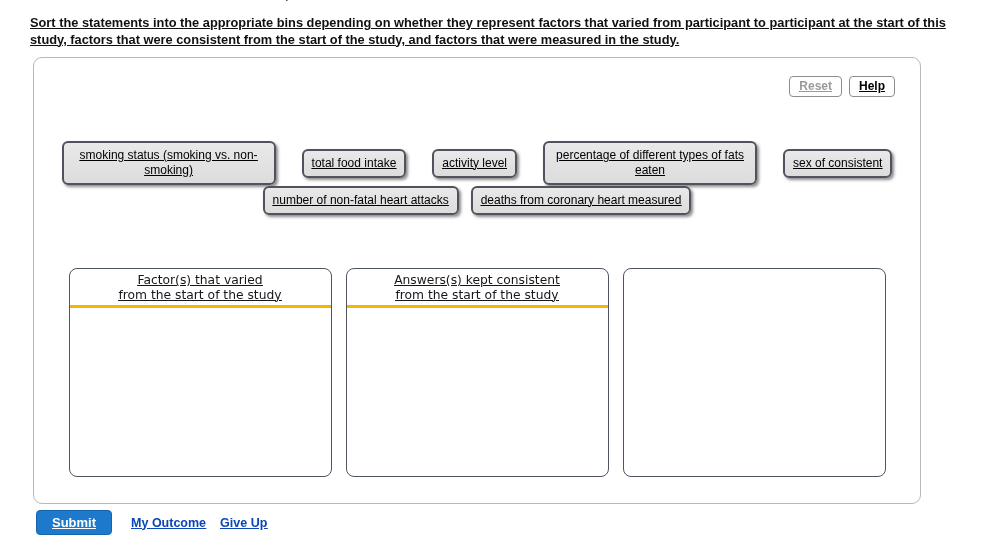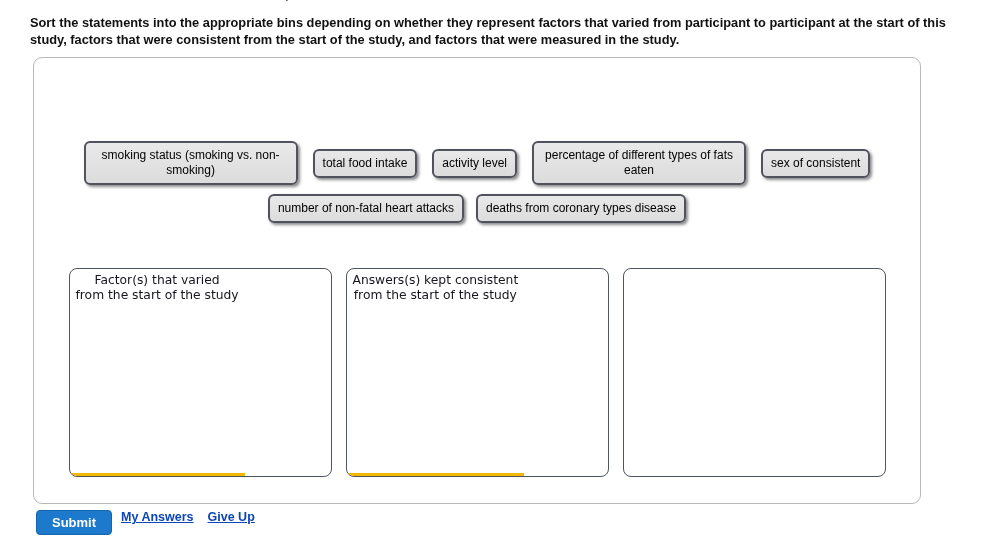--- a/index.html
+++ b/index.html
@@ -1,15 +1,15 @@
 <!DOCTYPE html>
 <html><head>
 <meta charset="utf-8">
 <style>
-  * { margin: 0; padding: 0; box-sizing: border-box; }
+  * { margin: 0; padding: 0; box-sizing: border-box; text-decoration: underline; }
   html, body { background: #ffffff; }
   body {
     font-family: "Liberation Sans", sans-serif;
     width: 989px; height: 536px;
     position: relative;
     overflow: hidden;
     color: #111;
   }
   .canvas { position: absolute; inset: 0; }
 
@@ -47,22 +47,22 @@
     font-family: "Liberation Sans", sans-serif;
     font-size: 12px; font-weight: bold; color: #000;
     padding: 3px 9px; cursor: pointer; line-height: 13px;
   }
   .tool-btn.disabled { color: #9a9a9a; }
 
   .chip-row {
     position: absolute; left: 0; right: 0;
     display: flex; justify-content: center; align-items: center;
   }
-  .chip-row-1 { top: 84px; height: 42px; gap: 15px; }
-  .chip-row-2 { top: 136px; height: 28px; gap: 12px; }
+  .chip-row-1 { top: 84px; height: 42px; gap: 26px; }
+  .chip-row-2 { top: 128px; height: 28px; gap: 12px; }
   .chip {
     background: linear-gradient(#e9e9e9, #dcdcdc);
     border: 2px solid #50525c;
     border-radius: 6px;
     box-shadow: 2px 2px 3px rgba(45,45,50,.55);
     font-size: 12px; line-height: 15px; color: #000;
     text-align: center;
     padding: 5px 8px;
     white-space: nowrap;
     cursor: grab;
@@ -71,35 +71,35 @@
 
   .bins-row {
     position: absolute; left: 0; right: 0; top: 210px;
     display: flex; justify-content: center; gap: 14px;
   }
   .bin {
     width: 263px; height: 209px;
     background: #fff;
     border: 1.5px solid #4f5560;
     border-radius: 8px;
-    display: flex; flex-direction: row;
+    display: flex; flex-direction: column;
     overflow: hidden;
   }
   .bin-header {
     font-family: "DejaVu Sans", sans-serif;
     font-size: 12.3px; line-height: 14.5px; color: #15171c;
     text-align: center;
     padding: 4px 6px 3px 6px;
     border-bottom: 3px solid #f2b800;
   }
   .bin-body { flex: 1; }
 
   .footer {
     position: absolute; left: 36px; top: 510px;
-    display: flex; align-items: flex-start; gap: 9px;
+    display: flex; align-items: center; gap: 19px;
   }
   .submit-btn {
     background: #1d79cc;
     border: 1px solid #1565ad;
     border-radius: 4px;
     color: #ffffff; font-family: "Liberation Sans", sans-serif;
     font-size: 13px; font-weight: bold;
     padding: 4px 15px; cursor: pointer; line-height: 15px;
   }
   .footer-links { display: flex; gap: 14px; }
@@ -114,32 +114,36 @@
 <div class="canvas">
 
   <div class="top-clip" aria-hidden="true">
     <div class="top-clip-inner">. , . . . . . . . . , . . . . . . . . . , . . . . . . . , . . . . . . | . . .</div>
   </div>
 
   <p class="instructions">Sort the statements into the appropriate bins depending on whether they represent factors that varied from participant to participant at the start of this study, factors that were consistent from the start of the study, and factors that were measured in the study.</p>
 
   <div class="panel">
 
+    <div class="toolbar">
+      <button class="tool-btn disabled">Reset</button>
+      <button class="tool-btn">Help</button>
+    </div>
 
     <div class="chip-row chip-row-1">
       <div class="chip wide">smoking status (smoking vs. non-smoking)</div>
       <div class="chip">total food intake</div>
       <div class="chip">activity level</div>
       <div class="chip wide">percentage of different types of fats eaten</div>
       <div class="chip">sex of consistent</div>
     </div>
 
     <div class="chip-row chip-row-2">
       <div class="chip">number of non-fatal heart attacks</div>
-      <div class="chip">deaths from coronary types disease</div>
+      <div class="chip">deaths from coronary heart measured</div>
     </div>
 
     <div class="bins-row">
 
       <div class="bin">
         <div class="bin-header">
           <div>Factor(s) that varied</div>
           <div>from the start of the study</div>
         </div>
         <div class="bin-body"></div>
@@ -156,18 +160,18 @@
       <div class="bin">
         <div class="bin-body"></div>
       </div>
 
     </div>
   </div>
 
   <div class="footer">
     <button class="submit-btn">Submit</button>
     <div class="footer-links">
-      <a class="footer-link">My Answers</a>
+      <a class="footer-link">My Outcome</a>
       <a class="footer-link">Give Up</a>
     </div>
   </div>
 
 </div>
 
 </body></html>

